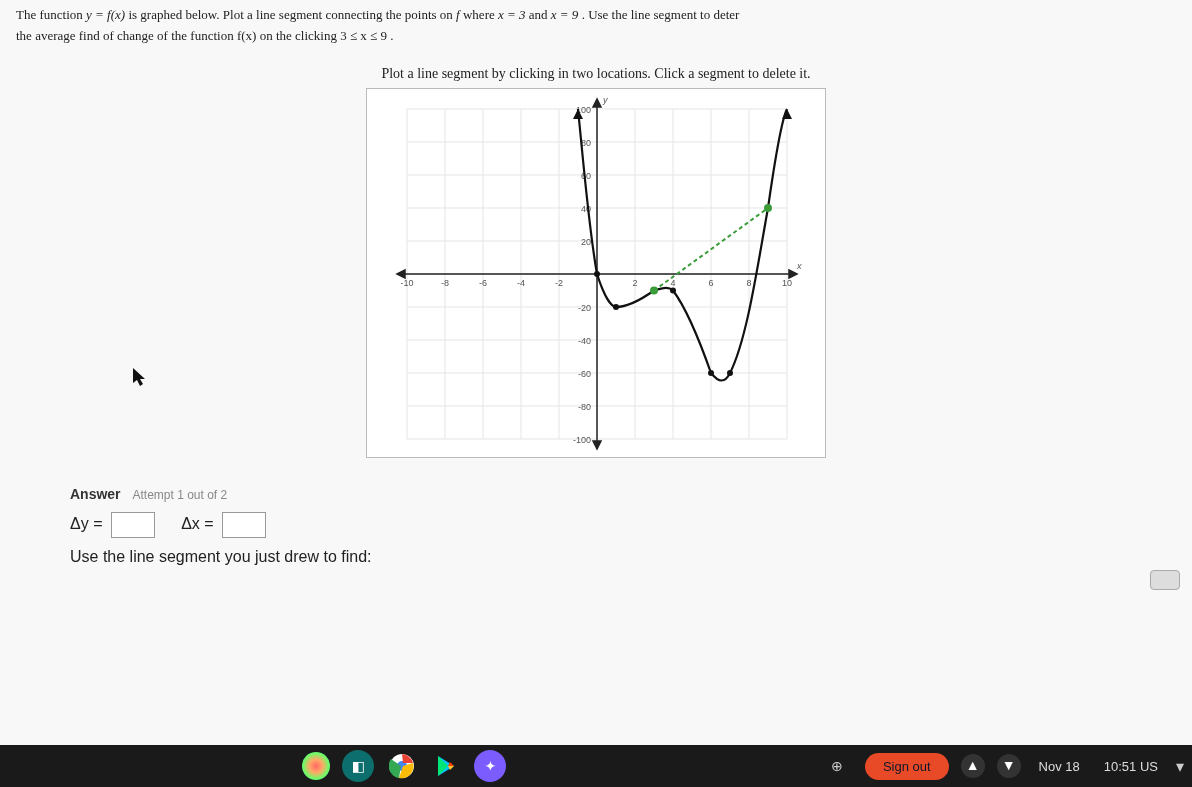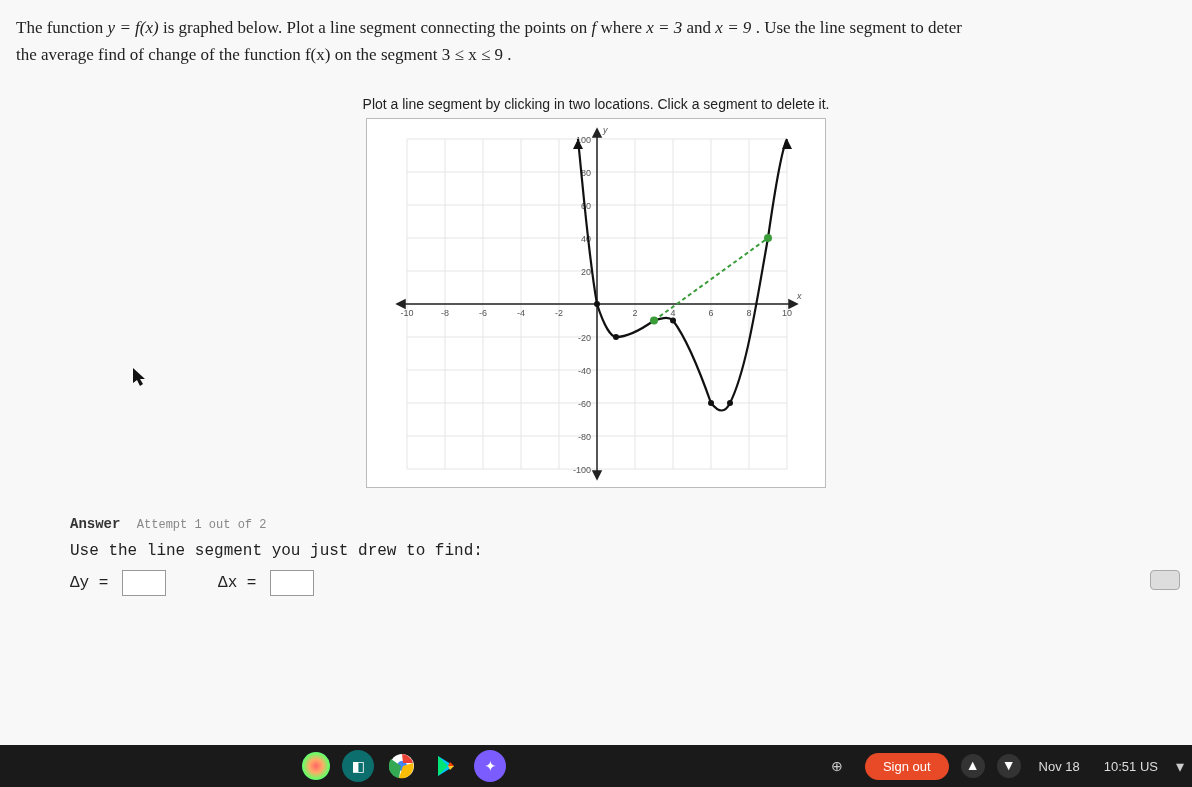--- a/index.html
+++ b/index.html
@@ -6,45 +6,45 @@
     body {
       font-family: "Times New Roman", serif;
       background: #f8f8f8;
       color: #222;
       width: 1192px;
       height: 787px;
       overflow: hidden;
       position: relative;
     }
     .problem {
-      padding: 14px 16px;
-      font-size: 17px;
+      padding: 5px 16px;
+      font-size: 13px;
       line-height: 1.6;
     }
     .instructions {
       text-align: center;
       font-size: 14px;
       margin: 14px 0 6px;
-      font-family: Liberation Sans, sans-serif;
+      font-family: Liberation Serif, serif;
     }
     .graph-container {
       display: flex;
       justify-content: center;
     }
     .graph-box {
       width: 460px;
       height: 370px;
       border: 1px solid #bbb;
       background: #fff;
       position: relative;
     }
     .graph-svg { display: block; }
     .answer-section {
       margin: 28px 16px 0 70px;
-      font-family: Liberation Mono, monospace;
+      font-family: Liberation Sans, sans-serif;
     }
     .answer-header {
       font-size: 14px;
       margin-bottom: 10px;
     }
     .answer-bold { font-weight: bold; color: #333; }
     .answer-attempt { color: #888; font-size: 12px; margin-left: 8px; }
     .answer-line {
       font-size: 16px;
       margin: 10px 0;
@@ -75,21 +75,21 @@
       width: 32px;
       height: 32px;
       border-radius: 50%;
       display: flex;
       align-items: center;
       justify-content: center;
       font-size: 14px;
     }
     .pill-btn {
       background: #e84a27;
-      color: #ffffff;
+      color: #0f172a;
       padding: 6px 18px;
       border-radius: 20px;
       font-family: Arial, sans-serif;
       font-size: 13px;
     }
     .tb-text {
       color: #ddd;
       font-family: Arial, sans-serif;
       font-size: 13px;
       margin: 16px 6px;
@@ -127,21 +127,21 @@
   <span> is graphed below. Plot a line segment connecting the points on </span>
   <span style="font-style:italic;">f</span>
   <span> where </span>
   <span style="font-style:italic;">x = 3</span>
   <span> and </span>
   <span style="font-style:italic;">x = 9</span>
   <span>. Use the line segment to deter</span>
   <br>
   <span>the average find of change of the function </span>
   <span style="">f(x)</span>
-  <span> on the segment </span>
+  <span> on the clicking </span>
   <span>3 ≤ x ≤ 9</span>
   <span>.</span>
 </div>
 
 <div class="instructions">Plot a line segment by clicking in two locations. Click a segment to delete it.</div>
 
 <div class="graph-container">
   <div class="graph-box">
     <svg class="graph-svg" width="460" height="370" viewBox="0 0 460 370">
 
@@ -238,28 +238,28 @@
   <path d="M0,0 L0,15 L4,12 L7,18 L10,16 L7,11 L12,11 Z" fill="#111"></path>
 </svg>
 
 <div class="side-widget"></div>
 
 <div class="answer-section">
   <div class="answer-header">
     <span class="answer-bold">Answer</span>
     <span class="answer-attempt">Attempt 1 out of 2</span>
   </div>
-  <div class="answer-line">Use the line segment you just drew to find:</div>
   <div class="answer-line">
     <span>Δy =</span>
     <span class="input-slot"></span>
     &nbsp;&nbsp;&nbsp;
     <span>Δx =</span>
     <span class="input-slot"></span>
   </div>
+  <div class="answer-line">Use the line segment you just drew to find:</div>
 </div>
 
 <div class="taskbar">
   <div class="spacer"></div>
   <div class="tb-icon" style="background:radial-gradient(circle,#f66,#fa6,#6f6,#66f);width:28px;height:28px;"></div>
   <div class="tb-icon" style="background:#0d6e6e;color:#fff;">◧</div>
   <div class="tb-icon">
     <svg width="26" height="26" viewBox="0 0 26 26">
         <circle cx="13" cy="13" r="12" fill="#fff"></circle>
         <circle cx="13" cy="13" r="5" fill="#4285f4"></circle>

